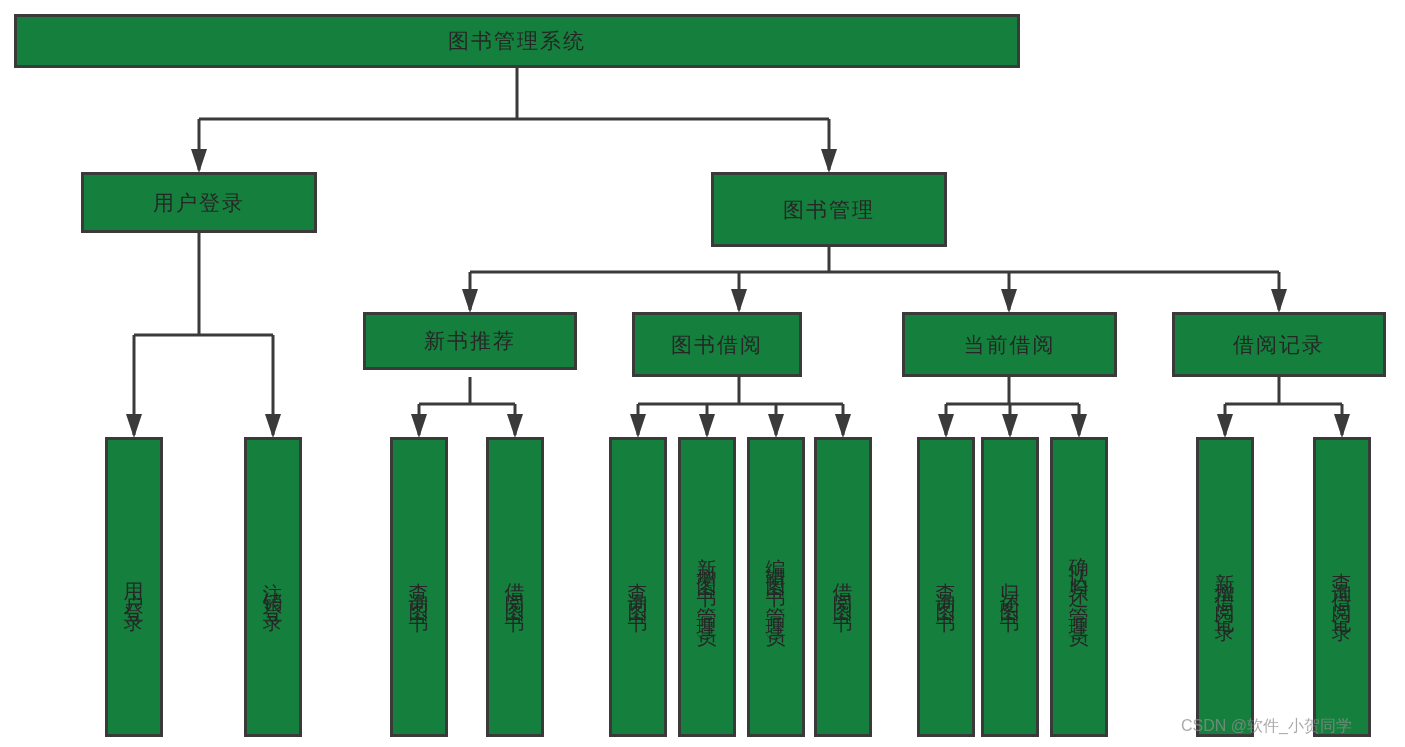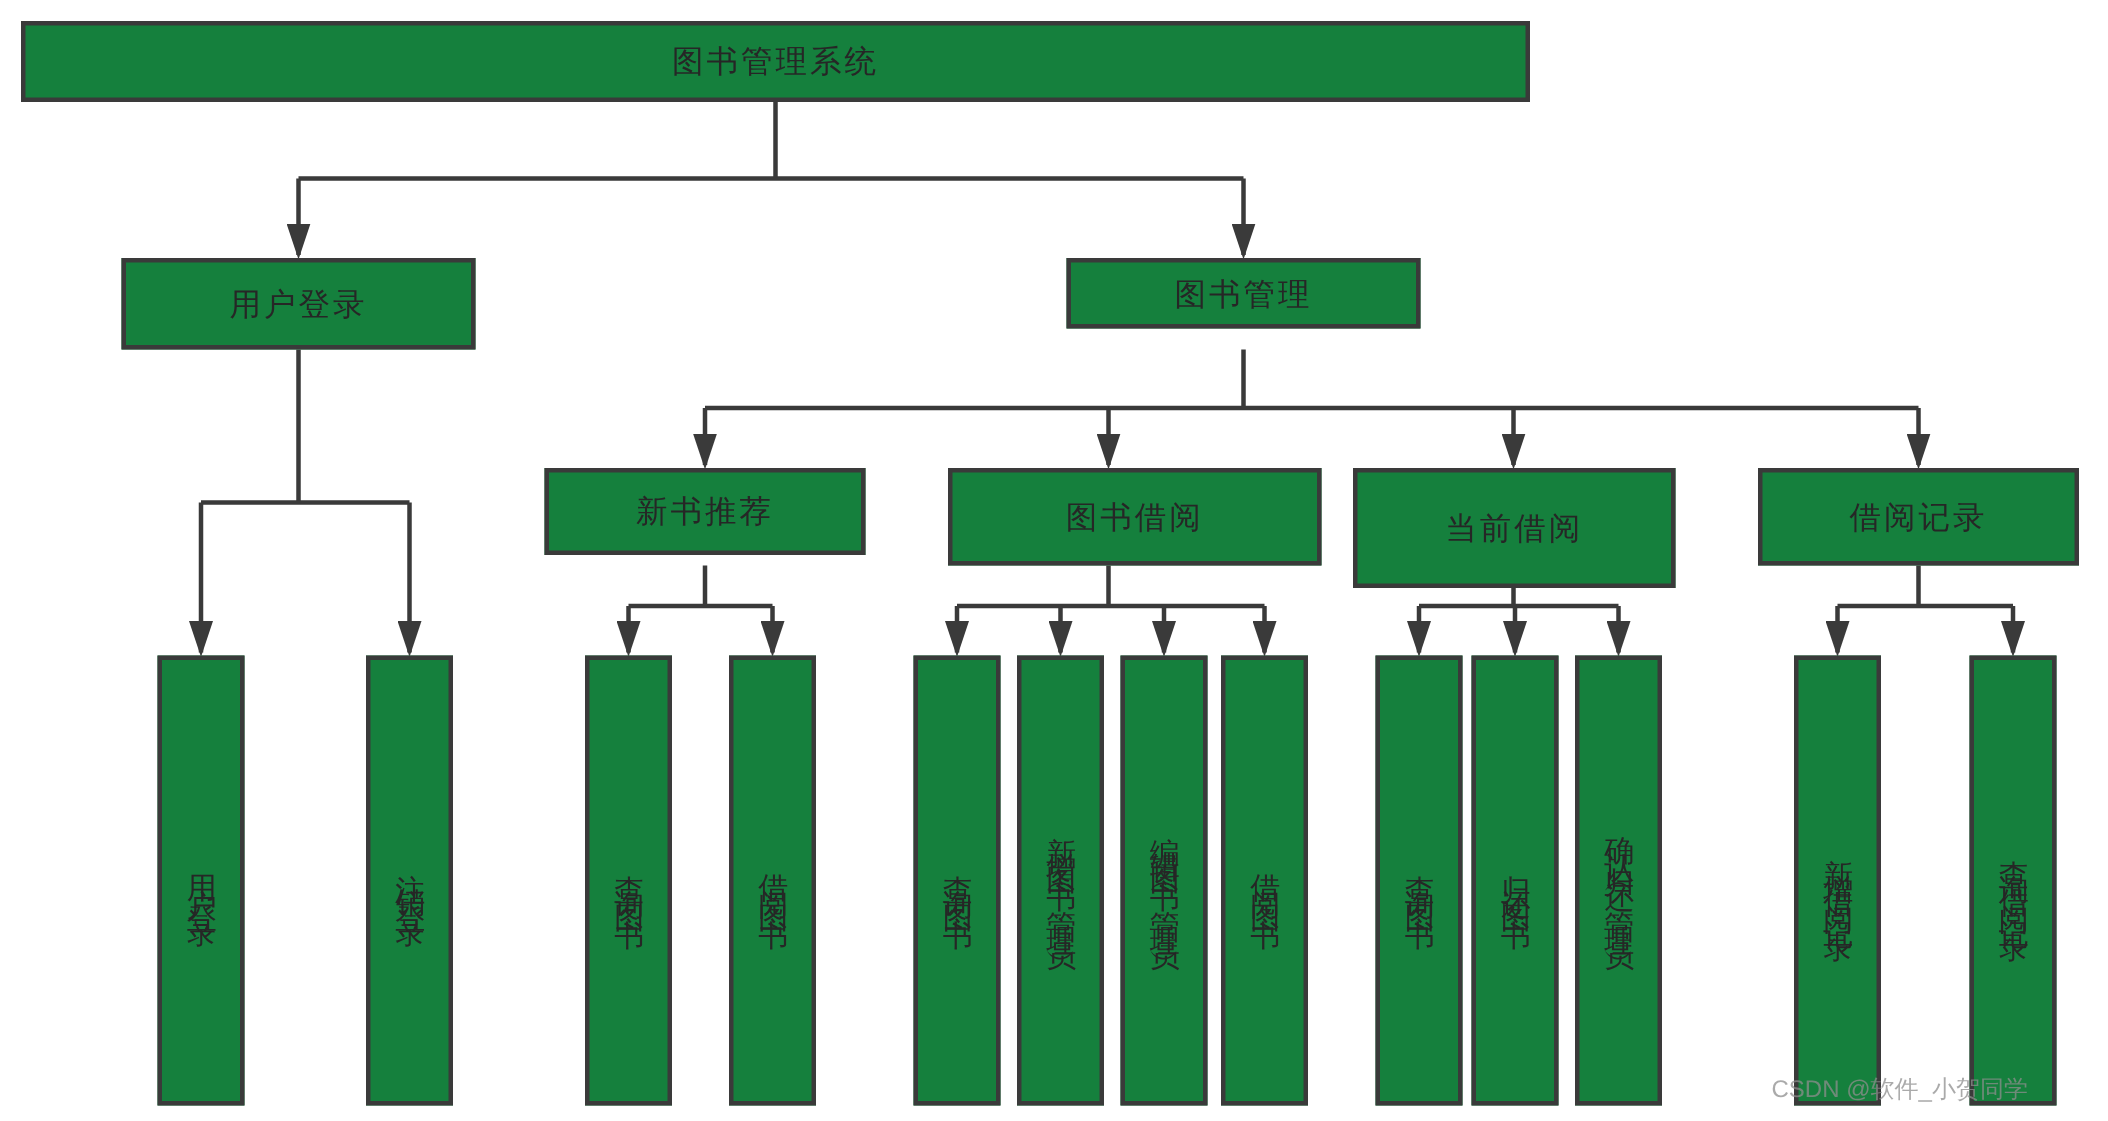--- a/index.html
+++ b/index.html
@@ -35,24 +35,24 @@
     writing-mode: vertical-rl;
     text-orientation: mixed;
     font-size: 20px;
     letter-spacing: 10px;
     line-height: 1;
     white-space: nowrap;
   }
   
   .n-root  { left: 14px;   top: 14px;  width: 1006px; height: 54px; }
   .n-login { left: 81px;   top: 172px; width: 236px;  height: 61px; }
-  .n-mgmt  { left: 711px;  top: 172px; width: 236px;  height: 47px; }
+  .n-mgmt  { left: 711px;  top: 172px; width: 236px;  height: 75px; }
   .n-l3a   { left: 363px;  top: 312px; width: 214px;  height: 58px; }
-  .n-l3b   { left: 632px;  top: 312px; width: 249px;  height: 65px; }
-  .n-l3c   { left: 902px;  top: 312px; width: 215px;  height: 80px; }
+  .n-l3b   { left: 632px;  top: 312px; width: 170px;  height: 65px; }
+  .n-l3c   { left: 902px;  top: 312px; width: 215px;  height: 65px; }
   .n-l3d   { left: 1172px; top: 312px; width: 214px;  height: 65px; }
   .leaf    { top: 437px; height: 300px; width: 58px; }
   .f1  { left: 105px; }
   .f2  { left: 244px; }
   .f3  { left: 390px; }
   .f4  { left: 486px; }
   .f5  { left: 609px; }
   .f6  { left: 678px; }
   .f7  { left: 747px; }
   .f8  { left: 814px; }

